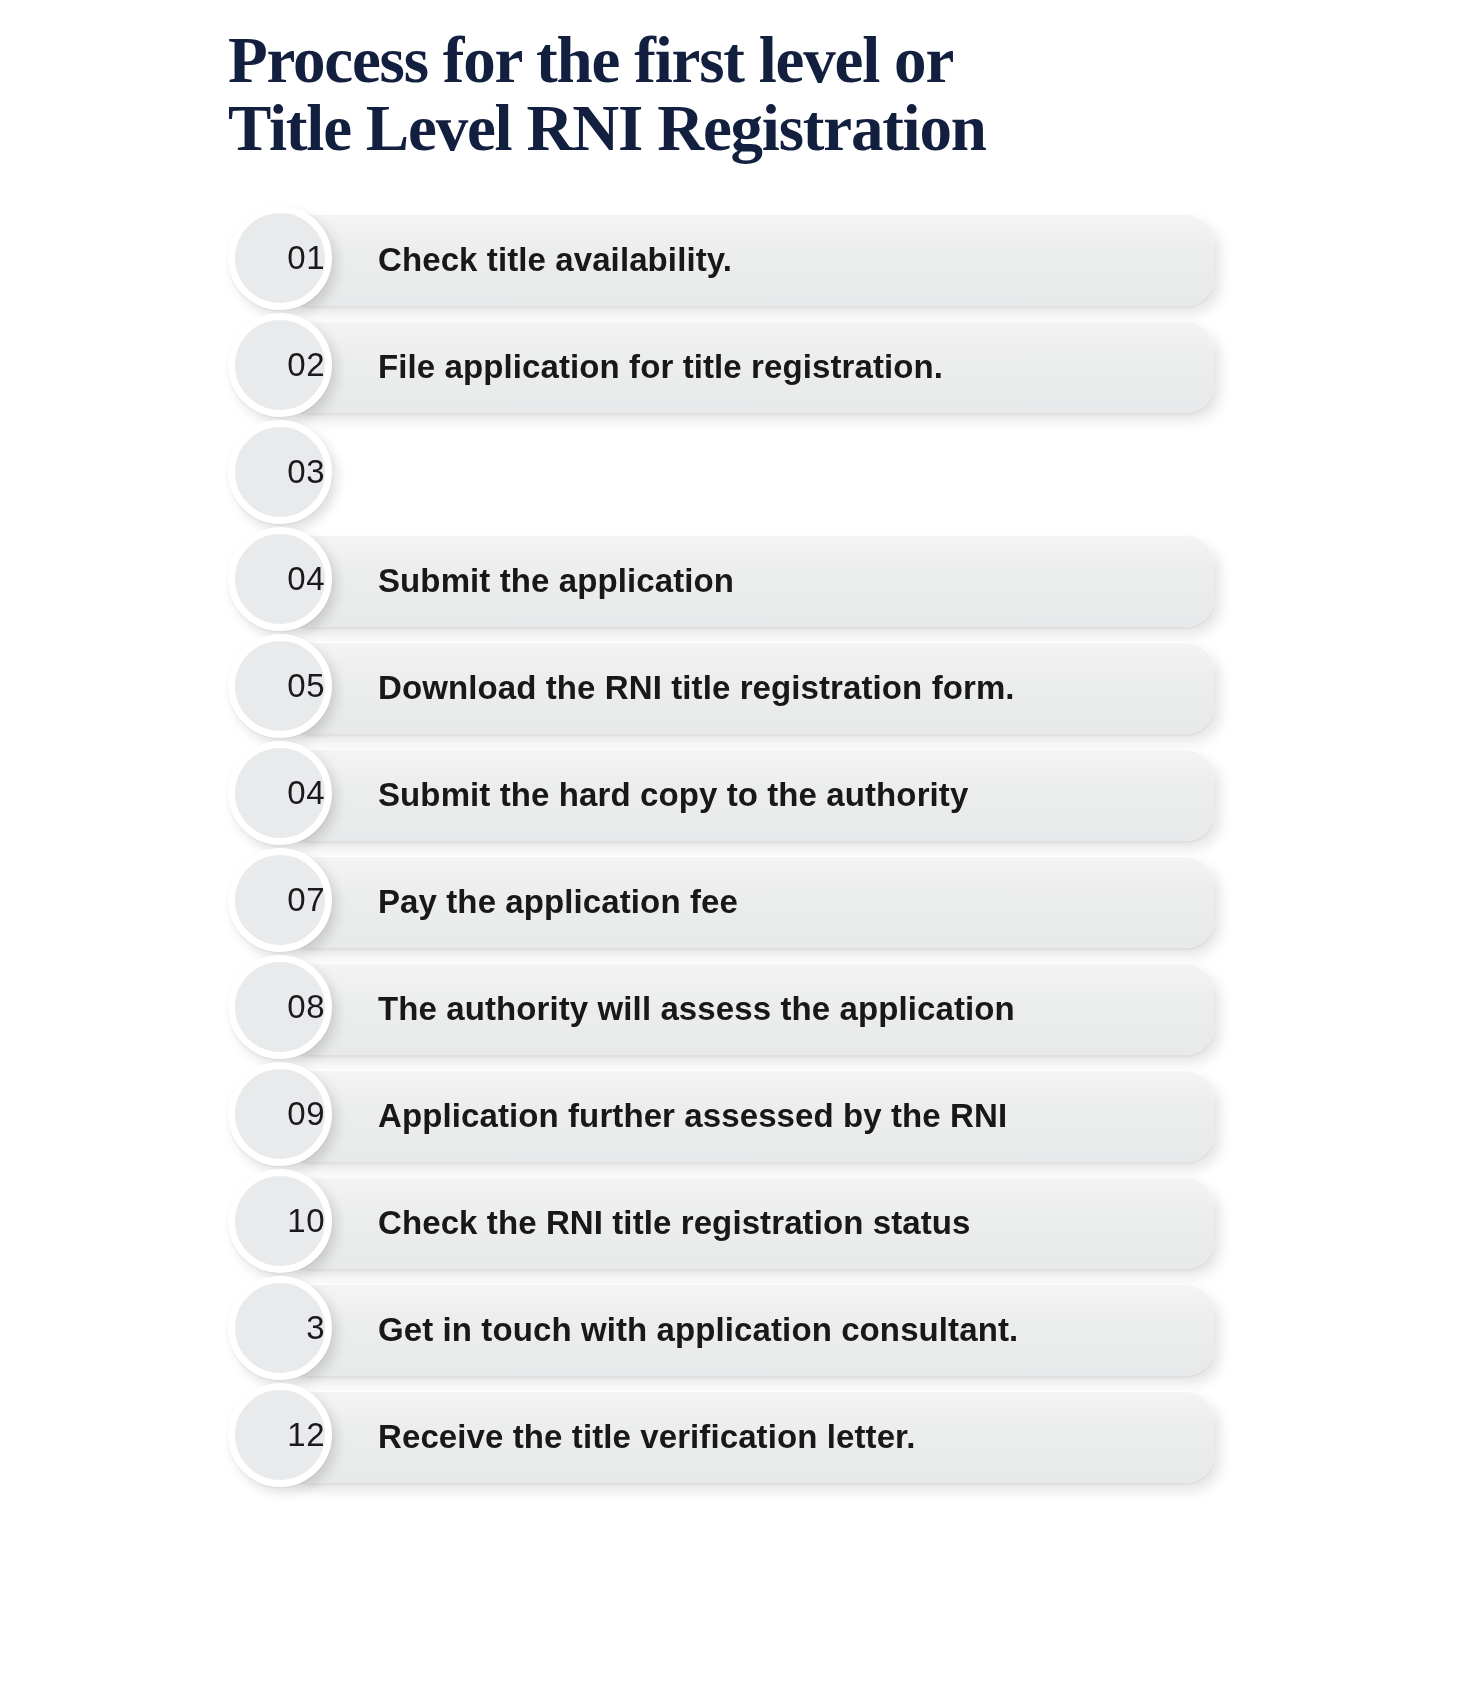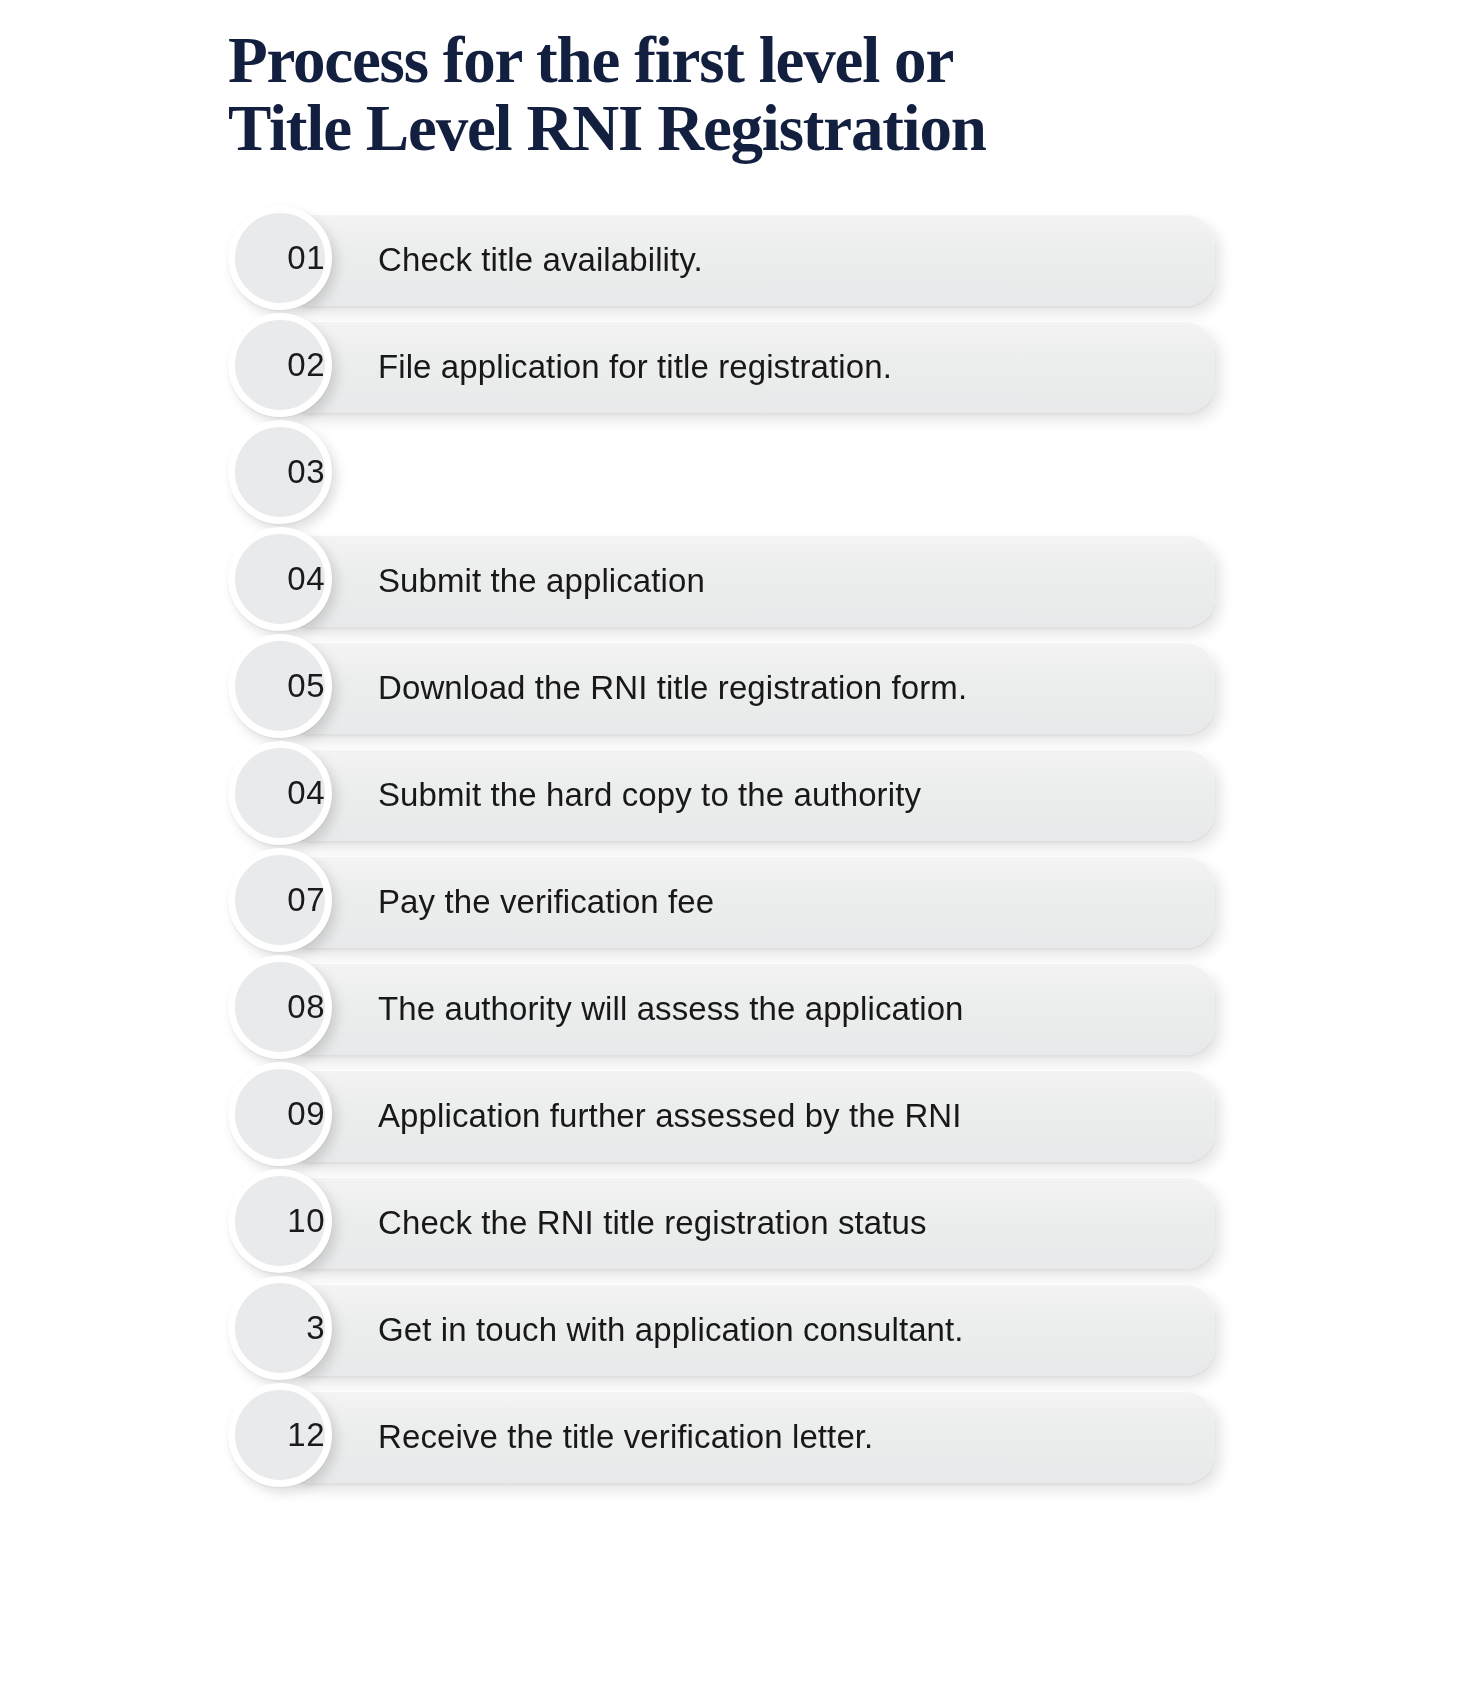--- a/index.html
+++ b/index.html
@@ -70,21 +70,21 @@
   }
 
   .step-text {
     position: absolute;
     left: 95px;
     top: 0;
     height: 92px;
     line-height: 92px;
     font-family: "Liberation Sans", sans-serif;
     font-size: 33px;
-    font-weight: 400;
+    font-weight: 700;
     color: #18181a;
     letter-spacing: 0.1px;
     white-space: nowrap;
   }
 
   
   .step-badge {
     position: absolute;
     left: 228px;
     top: 0px;
@@ -170,21 +170,21 @@
       <div class="step-bar">
         <span class="step-text">Submit the hard copy to the authority</span>
       </div>
       <div class="step-badge">
         <span class="step-number">04</span>
       </div>
     </div>
 
     <div class="step-row">
       <div class="step-bar">
-        <span class="step-text">Pay the verification fee</span>
+        <span class="step-text">Pay the application fee</span>
       </div>
       <div class="step-badge">
         <span class="step-number">07</span>
       </div>
     </div>
 
     <div class="step-row">
       <div class="step-bar">
         <span class="step-text">The authority will assess the application</span>
       </div>

